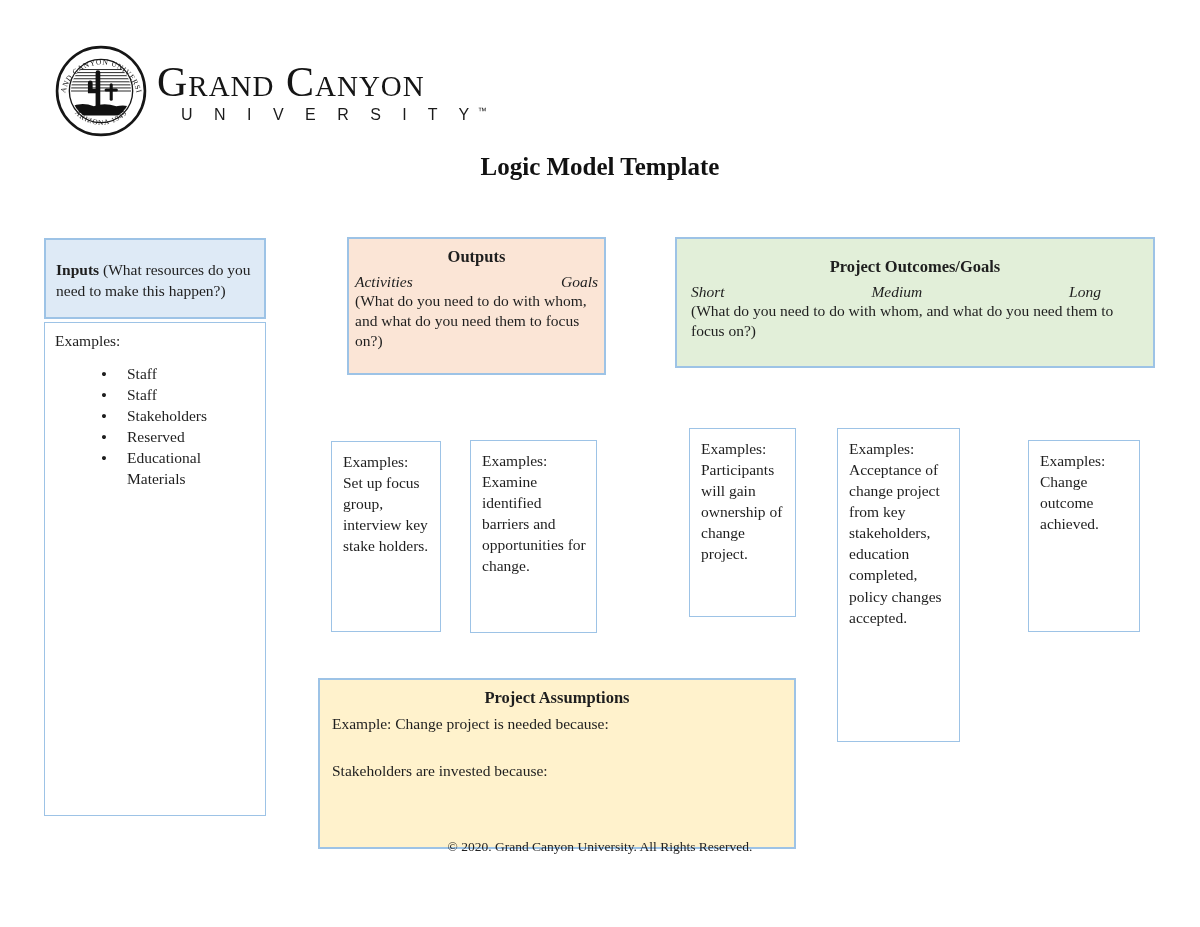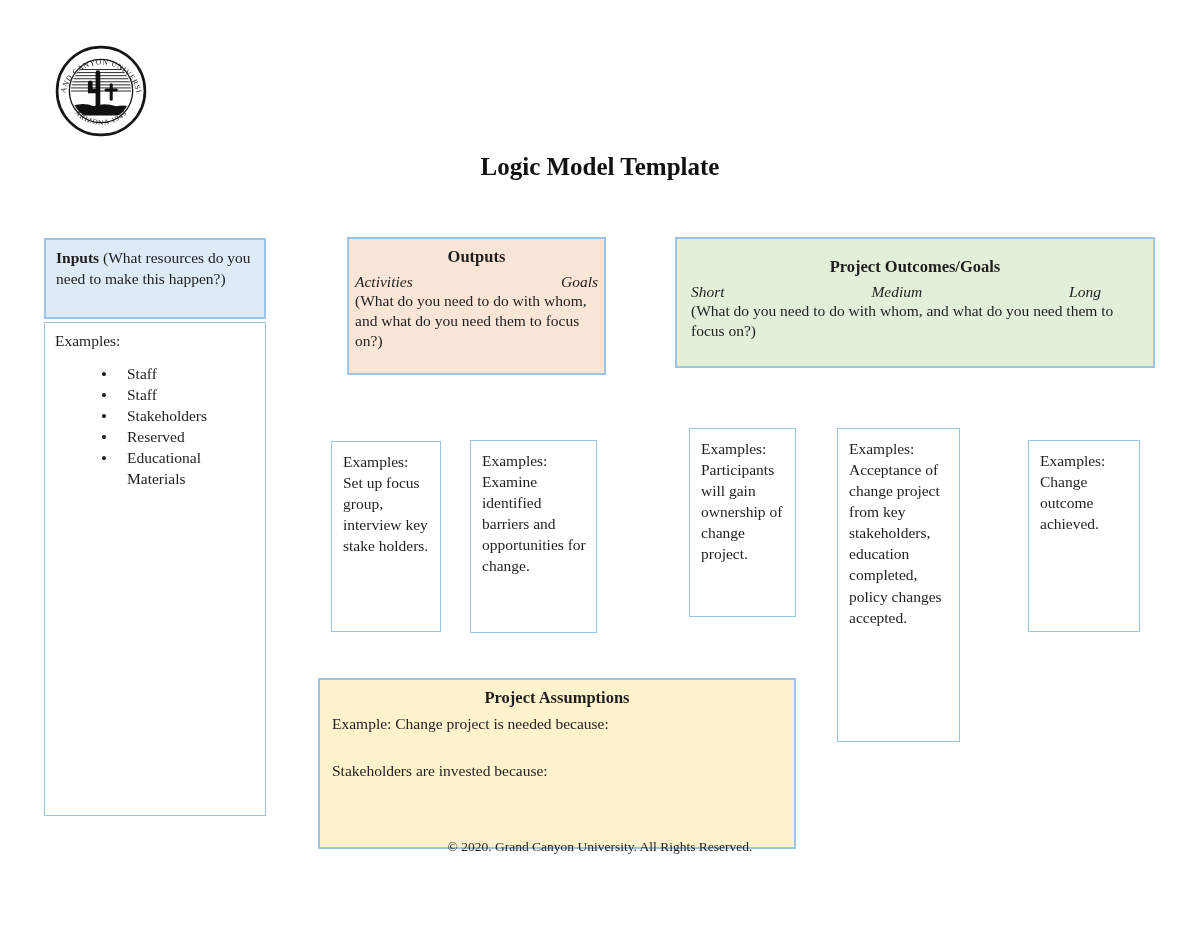--- a/index.html
+++ b/index.html
@@ -24,21 +24,21 @@
   
   .box{position:absolute;border:2px solid var(--box-border);}
   .thinbox{position:absolute;border:1.5px solid var(--box-border);background:#fff;
            padding:9px 6px 9px 11px;font-size:15.5px;line-height:1.36;}
   .box-title{text-align:center;font-weight:bold;font-size:16.5px;margin:2px 0 6px 0;}
   .cols{display:flex;justify-content:space-between;font-style:italic;font-size:15.5px;}
   .desc{font-size:15.5px;line-height:1.3;}
 
   
   #inputs-header{left:44px;top:238px;width:222px;height:81px;background:var(--blue-fill);
-                 padding:8px 10px;font-size:15.5px;line-height:1.35;}
+                 padding:20px 10px;font-size:15.5px;line-height:1.35;}
   #inputs-body{left:44px;top:322px;width:222px;height:494px;background:#fff;
                border-width:1.5px;padding:9px 10px;font-size:15.5px;}
   #inputs-body ul{list-style:none;margin:14px 0 0 0;padding:0 0 0 46px;}
   #inputs-body li{position:relative;padding-left:26px;line-height:1.35;}
   #inputs-body li::before{content:"\2022";position:absolute;left:0;font-size:17px;}
 
   
   #outputs-box{left:347px;top:237px;width:259px;height:138px;background:var(--peach-fill);padding:6px 6px;}
   
   #outcomes-box{left:675px;top:237px;width:480px;height:131px;background:var(--green-fill);padding:16px 14px;}
@@ -94,20 +94,24 @@
         <path d="M14 62 q12 -6 24 -1 q10 -4 22 0 q8 -2 16 1 l0 8 l-62 0 Z" fill="#111"></path>
         <line x1="16" y1="66" x2="74" y2="66" stroke="#111" stroke-width="1.2"></line>
       </g>
       <text font-family="Liberation Serif, serif" font-size="7.4" letter-spacing="0.6" fill="#161616">
         <textPath href="#arcTop" startOffset="50%" text-anchor="middle">GRAND CANYON UNIVERSITY</textPath>
       </text>
       <text font-family="Liberation Serif, serif" font-size="7.2" letter-spacing="0.8" fill="#161616">
         <textPath href="#arcBottom" startOffset="50%" text-anchor="middle">ARIZONA 1949</textPath>
       </text>
     </svg>
+    <div id="wordmark">
+      <div class="wm-line1">Grand Canyon</div>
+      <div class="wm-line2"><span>U N I V E R S I T Y</span><span class="wm-tm">™</span></div>
+    </div>
   </div>
 
   <div id="doc-title">Logic Model Template</div>
 
   <div id="inputs-header" class="box">
     <span style="font-weight:bold">Inputs</span><span> (What resources do you need to make this happen?)</span>
   </div>
   <div id="inputs-body" class="box">
     <div>Examples:</div>
     <ul>

